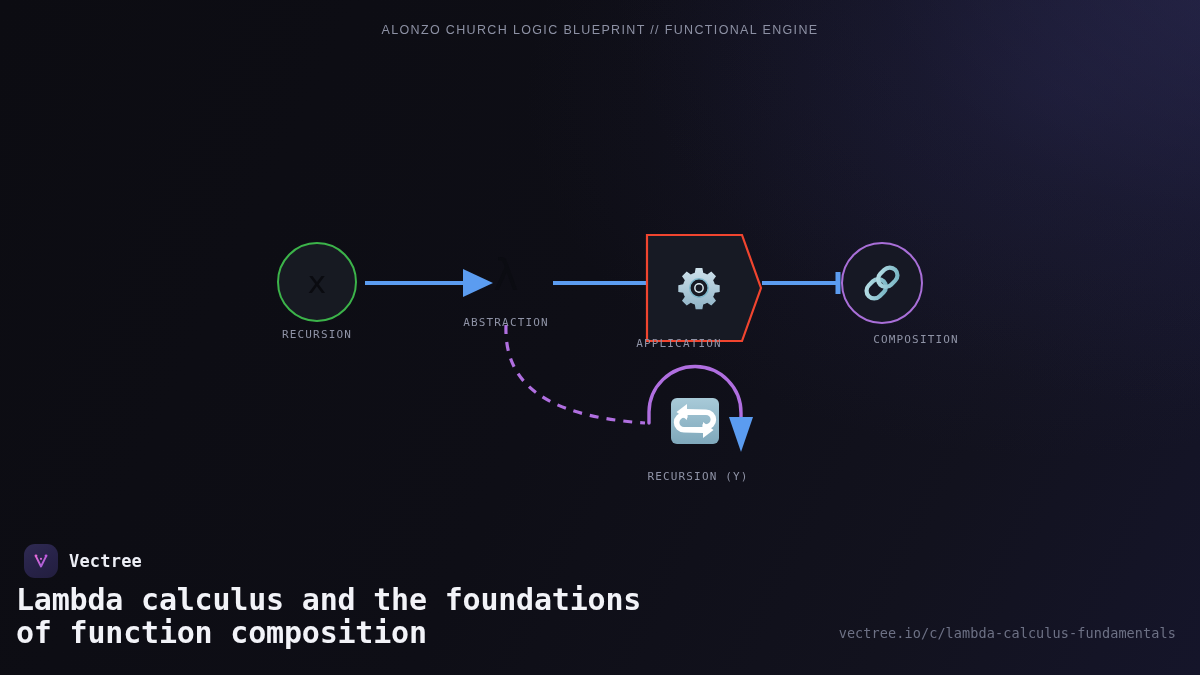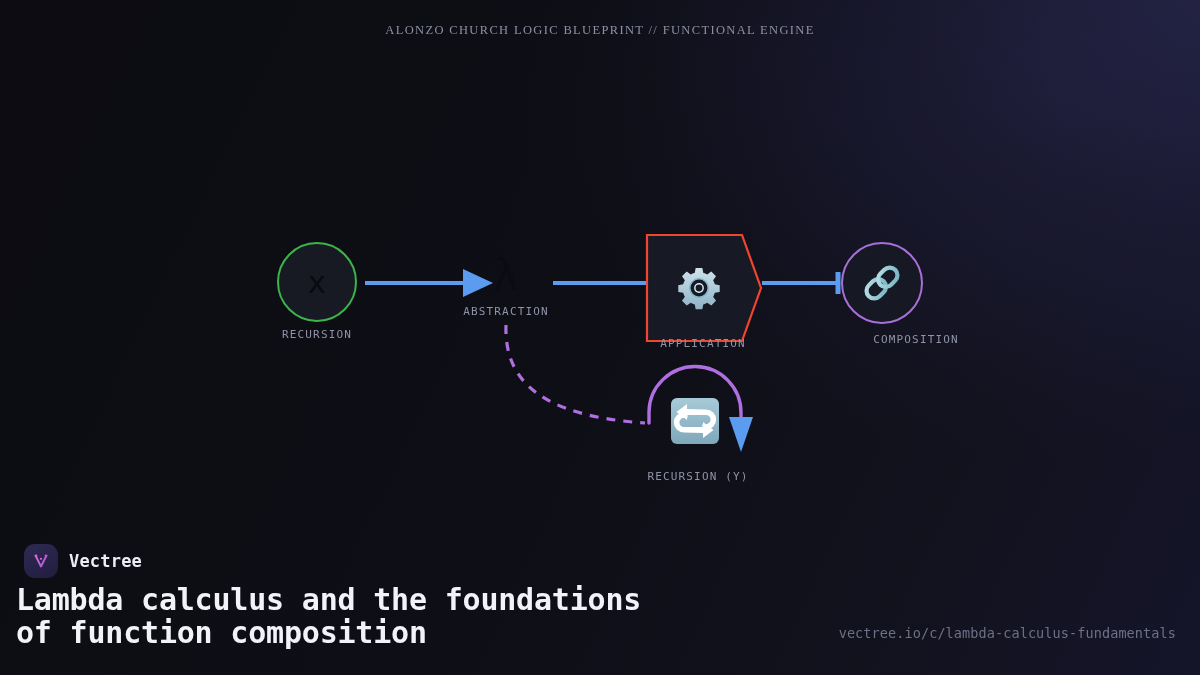--- a/index.html
+++ b/index.html
@@ -24,21 +24,21 @@
   #header-strip {
     position: absolute;
     left: 0; top: 0;
     width: 1200px;
     height: 60px;
     display: flex;
     align-items: center;
     justify-content: center;
   }
   #blueprint-title {
-    font-family: Liberation Serif, serif;
+    font-family: Liberation Sans, sans-serif;
     font-size: 12.5px;
     letter-spacing: 1.35px;
     color: #8d91a4;
     white-space: nowrap;
   }
 
   
   #diagram {
     position: absolute;
     left: 0; top: 60px;
@@ -252,32 +252,32 @@
     </svg>
 
     <div id="node-variable">
       <span id="variable-glyph">x</span>
     </div>
     <div class="node-label" style="left:317px; top:268px;">RECURSION</div>
 
     <div id="node-abstraction">
       <span id="abstraction-glyph">λ</span>
     </div>
-    <div class="node-label" style="left:506px; top:245px;">ABSTRACTION</div>
+    <div class="node-label" style="left:506px; top:256px;">ABSTRACTION</div>
 
     <div id="node-application">
       <svg id="application-icon" viewBox="0 0 48 48">
         <path fill="url(#gearGrad)" d="M20.5 3 h7 l0.9 5.1 a16 16 0 0 1 4.2 1.75 l4.2-3 l4.95 4.95 l-3 4.2 a16 16 0 0 1 1.75 4.2 l5.1 0.9 v7 l-5.1 0.9 a16 16 0 0 1-1.75 4.2 l3 4.2 l-4.95 4.95 l-4.2-3 a16 16 0 0 1-4.2 1.75 l-0.9 5.1 h-7 l-0.9-5.1 a16 16 0 0 1-4.2-1.75 l-4.2 3 l-4.95-4.95 l3-4.2 a16 16 0 0 1-1.75-4.2 l-5.1-0.9 v-7 l5.1-0.9 a16 16 0 0 1 1.75-4.2 l-3-4.2 l4.95-4.95 l4.2 3 a16 16 0 0 1 4.2-1.75 z"></path>
         <circle cx="24" cy="24" r="9.6" fill="#171a24"></circle>
         <circle cx="24" cy="24" r="9.6" fill="none" stroke="#7fb8cc" stroke-width="1.6"></circle>
         <circle cx="24" cy="24" r="5.1" fill="#dff0f6"></circle>
         <circle cx="24" cy="24" r="3.6" fill="#171a24"></circle>
       </svg>
     </div>
-    <div class="node-label" style="left:703px; top:277px;text-align:center;">APPLICATION</div>
+    <div class="node-label" style="left:679px; top:277px;text-align:center;">APPLICATION</div>
 
     <div id="node-composition">
       <svg id="composition-icon" viewBox="0 0 48 48">
         <g transform="rotate(-45 24 24)">
           <rect x="4.5" y="16" width="22" height="16" rx="8" fill="none" stroke="url(#linkGrad)" stroke-width="4.4"></rect>
           <rect x="21.5" y="16" width="22" height="16" rx="8" fill="none" stroke="url(#linkGrad)" stroke-width="4.4"></rect>
         </g>
       </svg>
     </div>
     <div class="node-label" style="left:882px; top:273px;margin-left:34px;">COMPOSITION</div>

